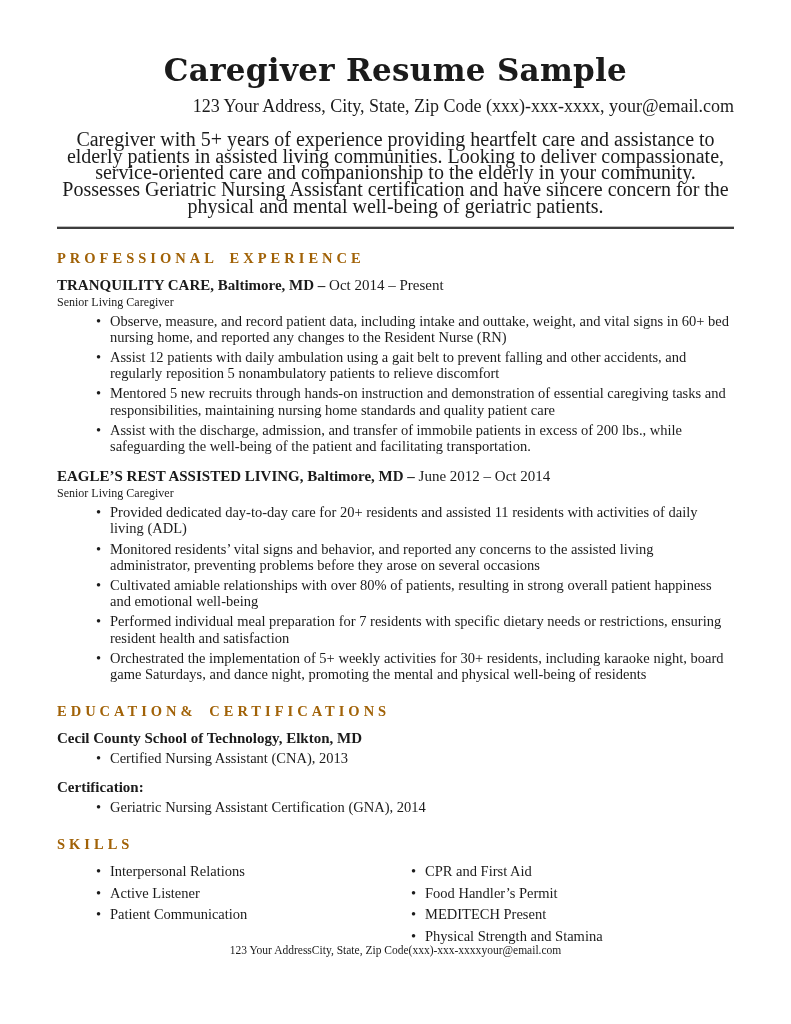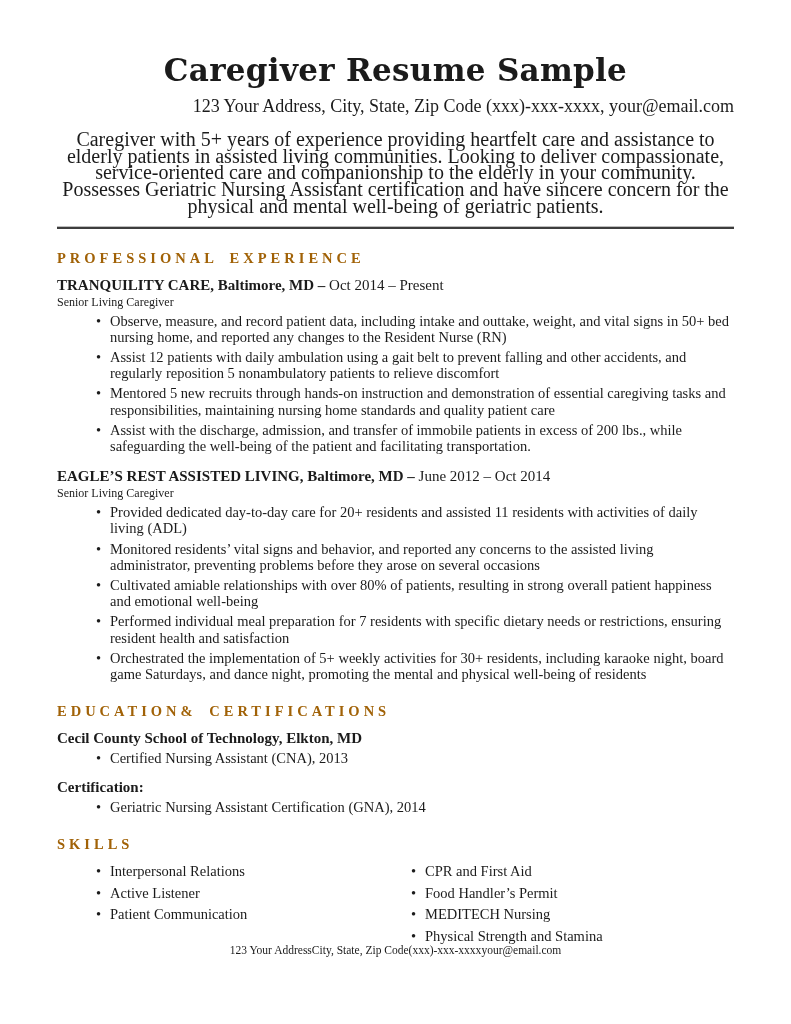--- a/index.html
+++ b/index.html
@@ -114,21 +114,21 @@
     <div class="rule"></div>
   </header>
 
   <section>
     <h2 class="section-heading">PROFESSIONAL EXPERIENCE</h2>
 
     <div class="job-block">
       <p class="job-title"><span class="employer">TRANQUILITY CARE, Baltimore, MD – </span><span>Oct 2014 – Present</span></p>
       <p class="job-role">Senior Living Caregiver</p>
       <ul class="bullets">
-        <li>Observe, measure, and record patient data, including intake and outtake, weight, and vital signs in 50+ bed nursing home, and reported any changes to the Resident Nurse (RN)</li>
+        <li>Observe, measure, and record patient data, including intake and outtake, weight, and vital signs in 60+ bed nursing home, and reported any changes to the Resident Nurse (RN)</li>
         <li>Assist 12 patients with daily ambulation using a gait belt to prevent falling and other accidents, and regularly reposition 5 nonambulatory patients to relieve discomfort</li>
         <li>Mentored 5 new recruits through hands-on instruction and demonstration of essential caregiving tasks and responsibilities, maintaining nursing home standards and quality patient care</li>
         <li>Assist with the discharge, admission, and transfer of immobile patients in excess of 200 lbs., while safeguarding the well-being of the patient and facilitating transportation.</li>
       </ul>
     </div>
 
     <div class="job-block job-block-2">
       <p class="job-title"><span class="employer">EAGLE’S REST ASSISTED LIVING, Baltimore, MD – </span><span>June 2012 – Oct 2014</span></p>
       <p class="job-role">Senior Living Caregiver</p>
       <ul class="bullets">
@@ -157,21 +157,21 @@
     <h2 class="section-heading">SKILLS</h2>
     <div class="skills-grid">
       <ul class="bullets">
         <li>Interpersonal Relations</li>
         <li>Active Listener</li>
         <li>Patient Communication</li>
       </ul>
       <ul class="bullets">
         <li>CPR and First Aid</li>
         <li>Food Handler’s Permit</li>
-        <li>MEDITECH Nursing</li>
+        <li>MEDITECH Present</li>
         <li>Physical Strength and Stamina</li>
       </ul>
     </div>
   </section>
 
   <footer class="footer">
     <span>123 Your Address</span>
     <span>City, State, Zip Code</span>
     <span>(xxx)-xxx-xxxx</span>
     <span>your@email.com</span>

